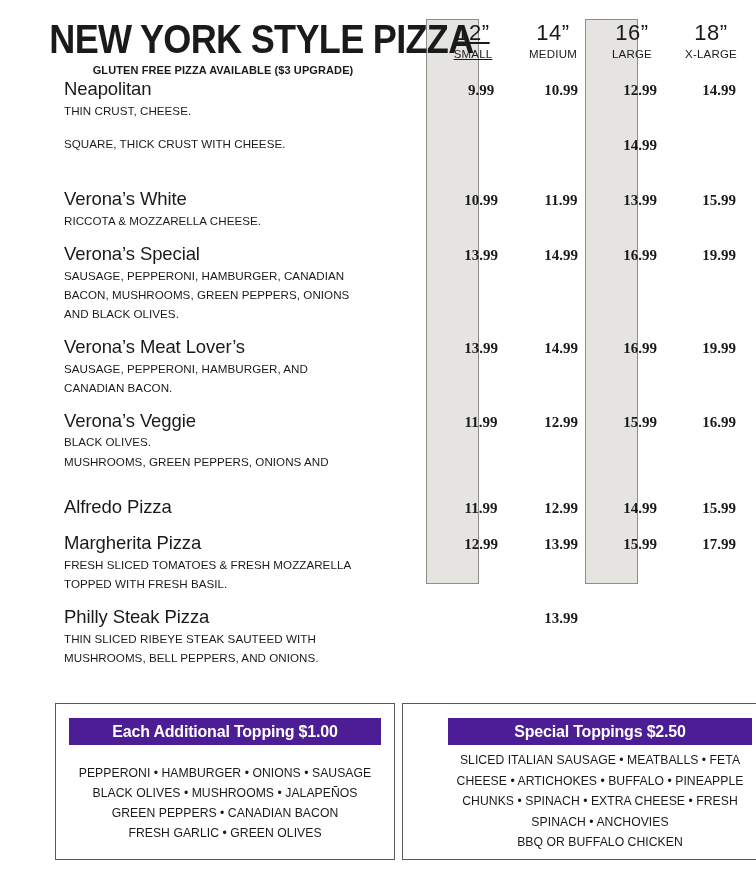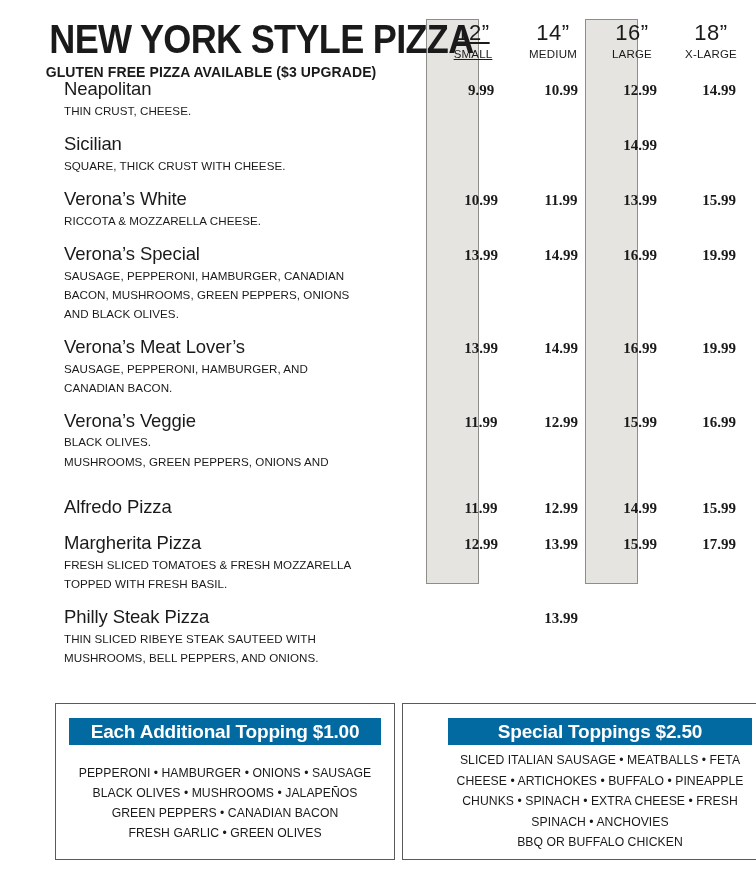--- a/index.html
+++ b/index.html
@@ -49,22 +49,22 @@
     line-height: 42px;
     font-weight: bold;
     letter-spacing: -0.8px;
     transform: scaleX(0.88);
     transform-origin: left center;
     white-space: nowrap;
     color: #1a1a1a;
   }
   .menu-subtitle {
     margin: 4px 0 0 0;
-    padding-left: 36px;
-    font-size: 14px;
+    padding-left: 48px;
+    font-size: 11px;
     font-weight: bold;
     letter-spacing: 0.1px;
     text-align: center;
     width: 350px;
     color: #1a1a1a;
   }
 
   
   .size-headers {
     position: absolute;
@@ -164,24 +164,24 @@
     position: absolute;
     top: 0;
     border: 1px solid #5a5a5a;
     box-sizing: border-box;
     background: #fff;
   }
   #panel-additional { left: 55px; width: 340px; height: 157px; }
   #panel-special    { left: 402px; width: 396px; height: 157px; }
 
   .panel-bar {
-    background: #0369a1;
+    background: #4c1d95;
     color: #ffffff;
     text-align: center;
-    font-size: 19px;
+    font-size: 16px;
     line-height: 27px;
     font-weight: 600;
     letter-spacing: -0.2px;
     white-space: nowrap;
     overflow: hidden;
   }
   #panel-additional .panel-bar {
     margin: 14px 13px 0 13px;
   }
   #panel-special .panel-bar {
@@ -243,21 +243,20 @@
         </div>
         <div class="price-cells">
           <div class="price c0">9.99</div>
           <div class="price c1">10.99</div>
           <div class="price c2">12.99</div>
           <div class="price c3">14.99</div>
         </div>
       </div>
       <div class="item-row" style="height: 41px; margin-bottom: 14px;">
         <div class="item-text">
-          <p class="item-name">Sicilian</p>
           <p class="item-desc">SQUARE, THICK CRUST WITH CHEESE.</p>
         </div>
         <div class="price-cells">
           <div class="price c2">14.99</div>
         </div>
       </div>
       <div class="item-row" style="height: 41px; margin-bottom: 14px;">
         <div class="item-text">
           <p class="item-name">Verona’s White</p>
           <p class="item-desc">RICCOTA &amp; MOZZARELLA CHEESE.</p>

